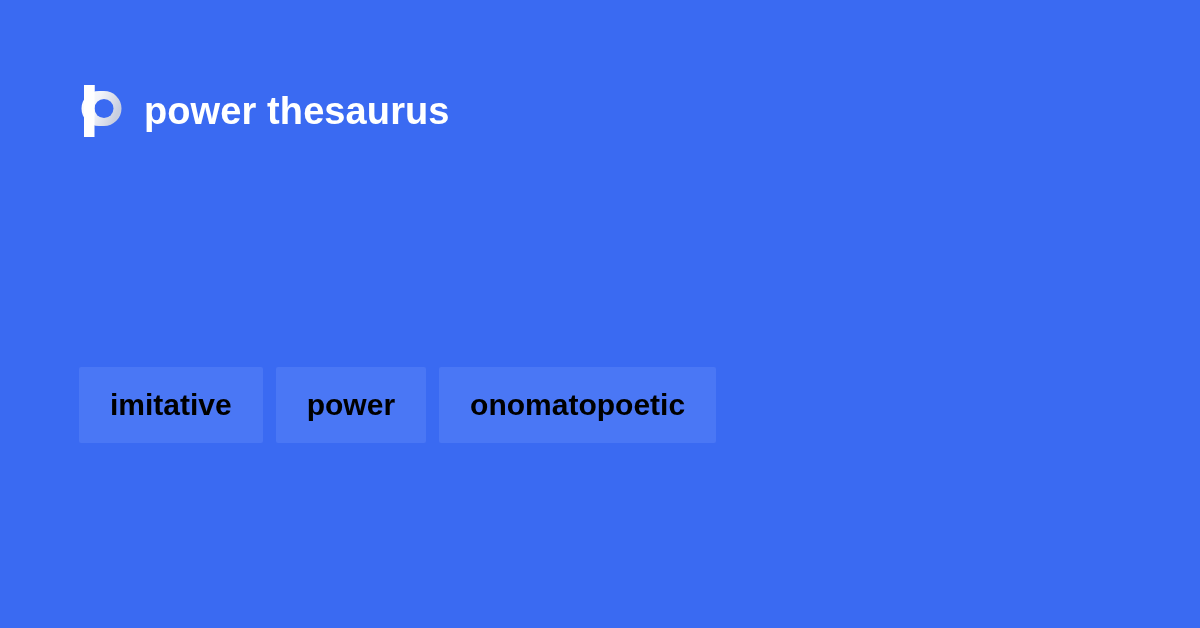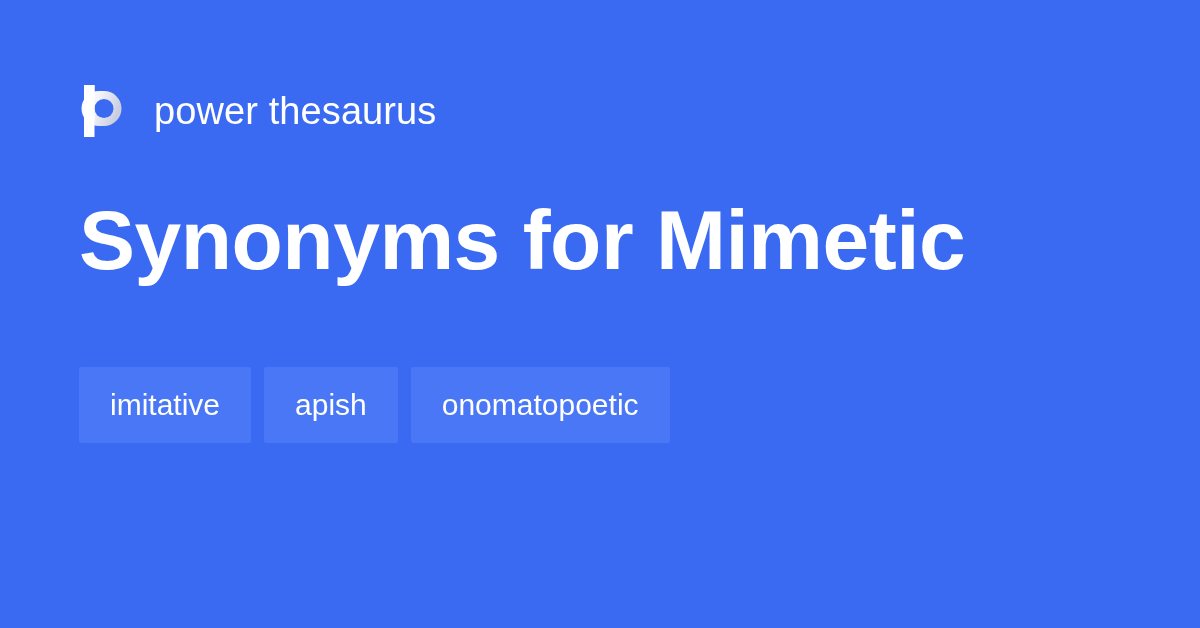--- a/index.html
+++ b/index.html
@@ -35,24 +35,24 @@
   }
 
   .brand-mark {
     width: 47px;
     height: 56px;
     display: block;
     flex: 0 0 auto;
   }
 
   .brand-name {
-    margin-left: 28px;
+    margin-left: 18px;
     color: #ffffff;
     font-size: 38px;
-    font-weight: 400;
+    font-weight: 700;
     letter-spacing: 0.1px;
     line-height: 1;
     white-space: nowrap;
   }
 
   
   .headline {
     position: absolute;
     left: 79px;
     top: 198px;
@@ -79,23 +79,23 @@
 
   .chip {
     box-sizing: border-box;
     height: 76px;
     display: flex;
     align-items: center;
     justify-content: center;
     padding: 0 31px;
     background: #4a77f5;
     border-radius: 2px;
-    color: #ffffff;
+    color: #000000;
     font-size: 30px;
-    font-weight: 400;
+    font-weight: 700;
     line-height: 1;
     white-space: nowrap;
     cursor: pointer;
   }
 
   
   .chip-break {
     flex-basis: 100%;
     height: 0;
     width: 0;
@@ -121,22 +121,21 @@
       <path d="M20 8 H25 A17.5 17.5 0 0 1 25 43 H20 A17.5 17.5 0 0 1 20 8 Z" fill="url(#bowlGrad)"></path>
       <circle cx="25" cy="25.5" r="9.5" fill="#3a6af2"></circle>
 
       <rect x="5" y="2" width="10.5" height="52" fill="#ffffff"></rect>
 
       <rect x="5" y="2" width="10.5" height="7" fill="#ffffff"></rect>
     </svg>
     <span class="brand-name">power thesaurus</span>
   </div>
 
-  <h1 class="headline">Synonyms for Mimetic</h1>
 
   <div class="chips">
     <div class="chip">imitative</div>
-    <div class="chip">apish</div>
+    <div class="chip">power</div>
     <div class="chip">onomatopoetic</div>
     <div class="chip-break"></div>
   </div>
 
 </div>
 
 </body></html>

